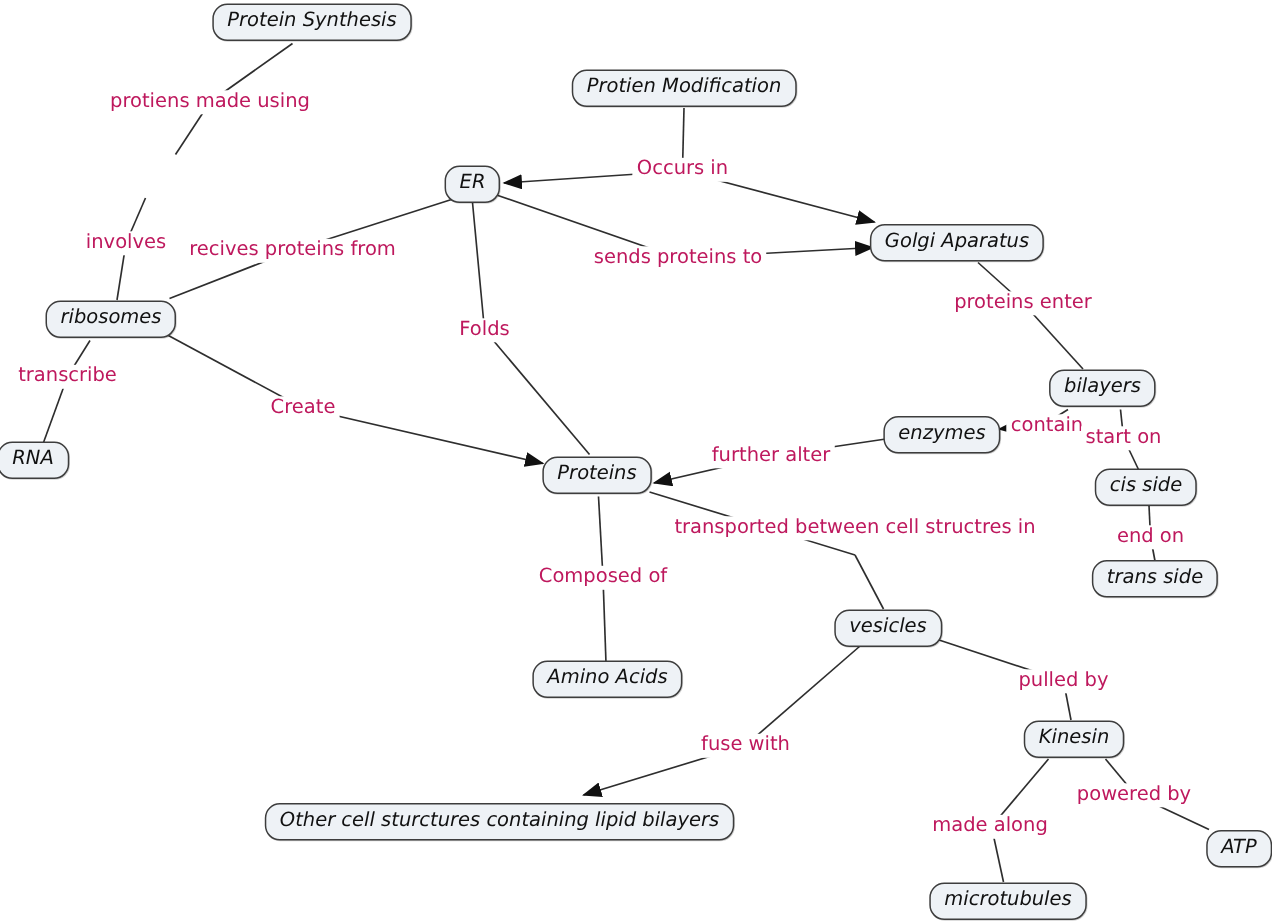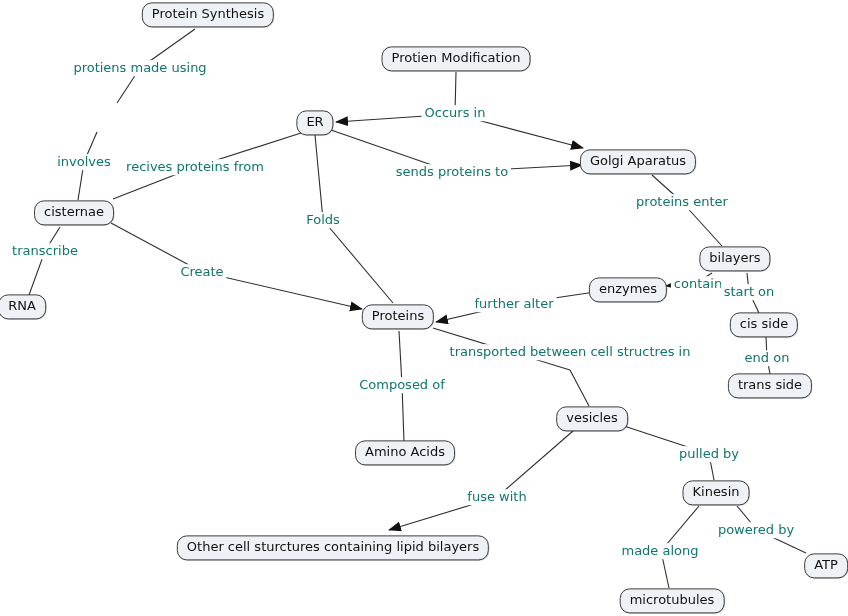--- a/index.html
+++ b/index.html
@@ -24,28 +24,29 @@
     transform:translate(-50%,-50%);
     background:var(--node-fill);
     border:1px solid var(--node-border);
     border-radius:10px;
     padding:3px 9px 4px 9px;
     font-size:13px;
     color:var(--text);
     white-space:nowrap;
     line-height:1.25;
     box-shadow:0.5px 0.5px 0 rgba(0,0,0,0.18);
+    font-style:italic;
   }
   .elabel{
     position:absolute;
     transform:translate(-50%,-50%);
     background:var(--background);
     padding:0 3px;
     font-size:13px;
-    color:#0f766e;
+    color:#be185d;
     white-space:nowrap;
     line-height:1.2;
   }
 </style>
 </head>
 <body>
 
 <div id="canvas">
 
   <svg id="edges" viewBox="0 0 848 616">
@@ -131,21 +132,21 @@
   <div class="elabel" style="left:402px;top:385px">Composed of</div>
   <div class="elabel" style="left:497px;top:497px">fuse with</div>
   <div class="elabel" style="left:709px;top:454px">pulled by</div>
   <div class="elabel" style="left:756px;top:530px">powered by</div>
   <div class="elabel" style="left:660px;top:551px">made along</div>
 
   <div class="node" style="left:208px;top:15px">Protein Synthesis</div>
   <div class="node" style="left:456px;top:59px">Protien Modification</div>
   <div class="node" style="left:315px;top:123px">ER</div>
   <div class="node" style="left:638px;top:162px">Golgi Aparatus</div>
-  <div class="node" style="left:74px;top:213px">cisternae</div>
+  <div class="node" style="left:74px;top:213px">ribosomes</div>
   <div class="node" style="left:735px;top:259px">bilayers</div>
   <div class="node" style="left:22px;top:307px">RNA</div>
   <div class="node" style="left:628px;top:290px">enzymes</div>
   <div class="node" style="left:398px;top:317px">Proteins</div>
   <div class="node" style="left:764px;top:325px">cis side</div>
   <div class="node" style="left:770px;top:386px">trans side</div>
   <div class="node" style="left:405px;top:453px">Amino Acids</div>
   <div class="node" style="left:592px;top:419px">vesicles</div>
   <div class="node" style="left:716px;top:493px">Kinesin</div>
   <div class="node" style="left:333px;top:548px">Other cell sturctures containing lipid bilayers</div>

